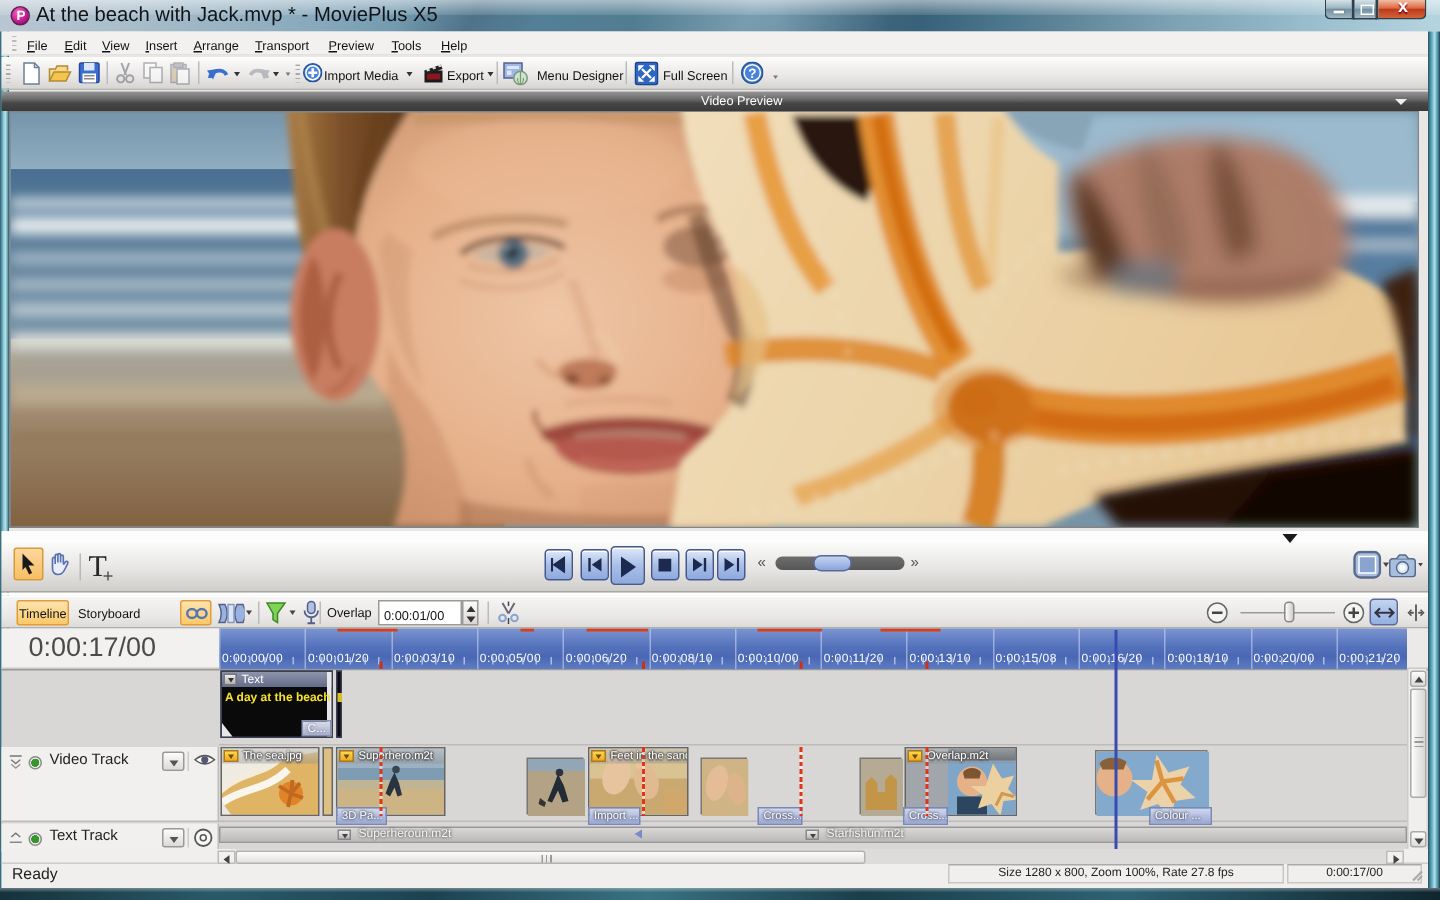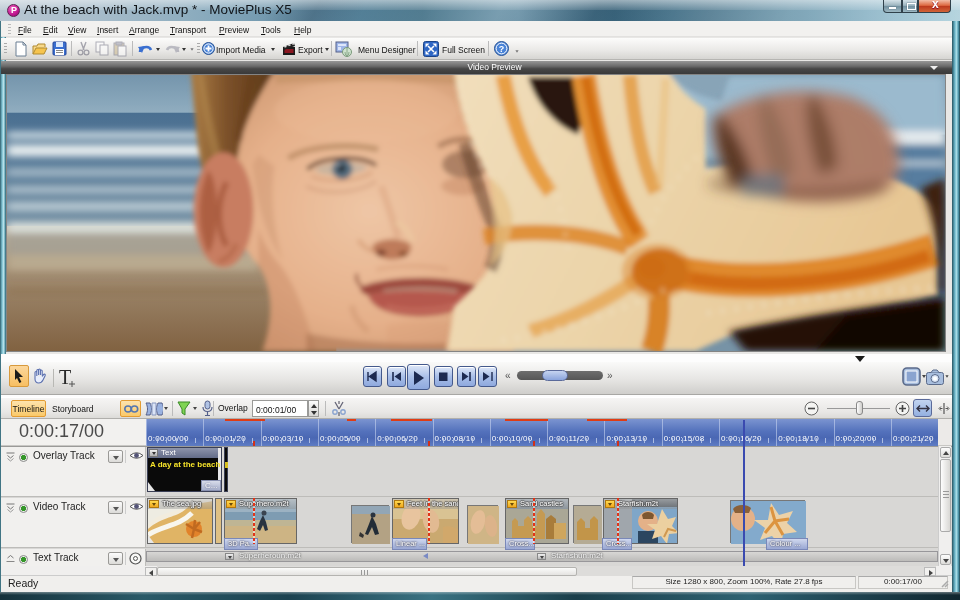--- a/index.html
+++ b/index.html
@@ -660,34 +660,20 @@
       <div class="rtickmin" style="left:784.1px"></div>
       <div class="redmark" style="left:79px;width:40px"></div>
       <div class="redmark" style="left:201px;width:9px"></div>
       <div class="redmark" style="left:245px;width:41px"></div>
       <div class="redmark" style="left:359px;width:43px"></div>
       <div class="redmark" style="left:441px;width:40px"></div>
     </div>
 
   <div id="tracks" class="abs">
 
-    <div class="thead" style="top:0;height:50px">
-      <svg class="collapse" width="11" height="11">
-          <path d="M1.5 2h8M2.5 4.5L5.5 7l3-2.5" stroke="#777" fill="none"></path>
-          <path d="M2.5 7.5L5.5 10l3-2.5" stroke="#999" fill="none"></path>
-        </svg>
-      <div class="greendot"></div>
-        <div class="tname">Overlay Track</div>
-      <div class="ddbtn"></div>
-      <div style="position:absolute;left:124px;top:3px;width:1px;height:13px;background:#ccc"></div>
-      <svg class="eyeic" width="15" height="11">
-          <path d="M1 5.5Q7.5 0 14 5.5Q7.5 11 1 5.5z" fill="#fff" stroke="#555"></path>
-          <circle cx="7.5" cy="5.5" r="2.4" fill="#557"></circle>
-        </svg>
-    </div>
     <div class="tcontent" style="top:0;height:50px"></div>
 
     <div class="thead" style="top:51px;height:50px">
       <svg class="collapse" width="11" height="11">
           <path d="M1.5 2h8M2.5 4.5L5.5 7l3-2.5" stroke="#777" fill="none"></path>
           <path d="M2.5 7.5L5.5 10l3-2.5" stroke="#999" fill="none"></path>
         </svg>
       <div class="greendot"></div>
         <div class="tname">Video Track</div>
       <div class="ddbtn"></div>
@@ -787,44 +773,30 @@
           <ellipse cx="14" cy="7" rx="2" ry="2.5" fill="#eecfae"></ellipse>
           <ellipse cx="33" cy="11" rx="2" ry="2.5" fill="#e8c49e"></ellipse>
           <path d="M50 28c6-2 12 0 17 4v14H50z" fill="#d4a86a" opacity=".7"></path>
         </svg>
       <div style="position:absolute;left:0;top:0;width:100%;height:10px;background:linear-gradient(180deg,rgba(200,200,200,.6),rgba(140,140,140,.4))"></div>
       <div style="position:absolute;left:1px;top:1px;width:10px;height:8px;background:linear-gradient(180deg,#ffd94e,#f0a81e);border:1px solid #b07810">
           <div style="position:absolute;left:2px;top:2px;border-left:2.5px solid transparent;border-right:2.5px solid transparent;border-top:3.5px solid #6a4a08"></div>
         </div>
       <span class="ctitle" style="left:14px">Feet in the sand.jpg</span>
     </div>
-    <div class="badge" style="left:392px;top:538px;width:35px">Linear ...</div>
+    <div class="badge" style="left:392px;top:538px;width:35px">Import ...</div>
 
     <div class="abs" style="left:467px;top:505px;width:31px;height:38px;border:1px solid #777">
       <svg width="31" height="38" style="position:absolute">
           <rect width="31" height="38" fill="#cfb586"></rect>
           <ellipse cx="10" cy="16" rx="7" ry="12" fill="#e4bd96" transform="rotate(14 10 16)"></ellipse>
           <ellipse cx="23" cy="20" rx="6" ry="11" fill="#dcb38a" transform="rotate(-10 23 20)"></ellipse>
         </svg>
     </div>
 
-    <div class="abs" style="left:505px;top:498px;width:64px;height:46px;border:1px solid #666;overflow:hidden">
-      <svg width="64" height="46" style="position:absolute">
-          <rect width="64" height="46" fill="#aaa796"></rect>
-          <rect width="64" height="10" fill="#8e9ca8"></rect>
-          <path d="M6 40V22l3-3 3 3v5h6v-6l4-4 4 4v6h5V15l4-5 4 5v25z" fill="#c59a52"></path>
-          <path d="M40 40V20l5-4 5 4v20z" fill="#a87c3a"></path>
-          <rect x="48" y="24" width="12" height="16" fill="#cfa65e"></rect>
-        </svg>
-      <div style="position:absolute;left:0;top:0;width:100%;height:10px;background:linear-gradient(180deg,rgba(200,200,200,.6),rgba(140,140,140,.4))"></div>
-      <div style="position:absolute;left:1px;top:1px;width:10px;height:8px;background:linear-gradient(180deg,#ffd94e,#f0a81e);border:1px solid #b07810">
-          <div style="position:absolute;left:2px;top:2px;border-left:2.5px solid transparent;border-right:2.5px solid transparent;border-top:3.5px solid #6a4a08"></div>
-        </div>
-      <span class="ctitle" style="left:14px">Sand castles</span>
-    </div>
     <div class="badge" style="left:505px;top:538px;width:30px">Cross...</div>
 
     <div class="abs" style="left:573px;top:505px;width:28px;height:38px;border:1px solid #777">
       <svg width="28" height="38" style="position:absolute">
           <rect width="28" height="38" fill="#b5ab94"></rect>
           <path d="M3 34V16l4-4 4 4v6h5v-8l4-4 4 4v20z" fill="#c29549"></path>
         </svg>
     </div>
 
     <div class="abs" style="left:603px;top:498px;width:75px;height:46px;border:1px solid #666;overflow:hidden">
@@ -835,21 +807,21 @@
           <circle cx="44" cy="22" r="10" fill="#e4b188"></circle>
           <path d="M38 16c2-4 10-4 12 0l-1 4H39z" fill="#7d5630"></path>
           <rect x="34" y="32" width="20" height="14" fill="#2c4660"></rect>
           <path d="M58 10l6 10 8-2-4 9 7 7-10 1-2 10-6-8-9 3 3-9-8-6h10z" fill="#ecd0a0"></path>
           <path d="M60 38l4-8 8 2" stroke="#d09850" stroke-width="2" fill="none"></path>
         </svg>
       <div style="position:absolute;left:0;top:0;width:100%;height:10px;background:linear-gradient(180deg,rgba(200,200,200,.6),rgba(140,140,140,.4))"></div>
       <div style="position:absolute;left:1px;top:1px;width:10px;height:8px;background:linear-gradient(180deg,#ffd94e,#f0a81e);border:1px solid #b07810">
           <div style="position:absolute;left:2px;top:2px;border-left:2.5px solid transparent;border-right:2.5px solid transparent;border-top:3.5px solid #6a4a08"></div>
         </div>
-      <span class="ctitle" style="left:14px">Starfish.m2t</span>
+      <span class="ctitle" style="left:14px">Overlap.m2t</span>
     </div>
     <div class="badge" style="left:602px;top:538px;width:30px">Cross...</div>
 
     <div class="abs" style="left:730px;top:500px;width:75px;height:43px;border:1px solid #777">
       <svg width="75" height="43" style="position:absolute">
           <rect width="75" height="43" fill="#83aacc"></rect>
           <circle cx="12" cy="18" r="12" fill="#e4b188"></circle>
           <path d="M2 8c3-5 14-5 18-1l-2 5H4z" fill="#8a6038"></path>
           <path d="M40 2l8 12 14-4-6 12 10 9-14 2-2 12-9-10-12 4 5-12-11-8h14z" fill="#ecd2a8"></path>
           <path d="M34 32l10-12 14-2M44 20l-4-14M44 20l8 14" stroke="#dc9440" stroke-width="3" fill="none"></path>

